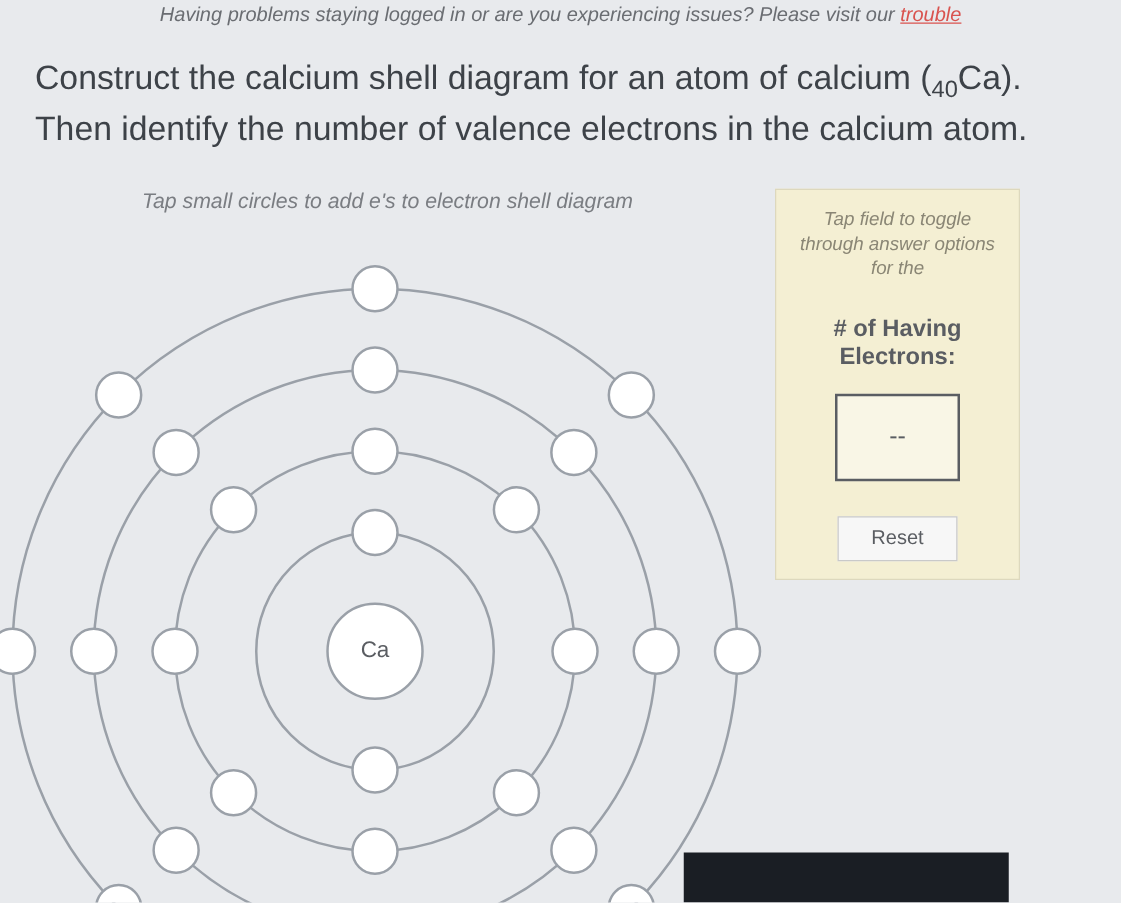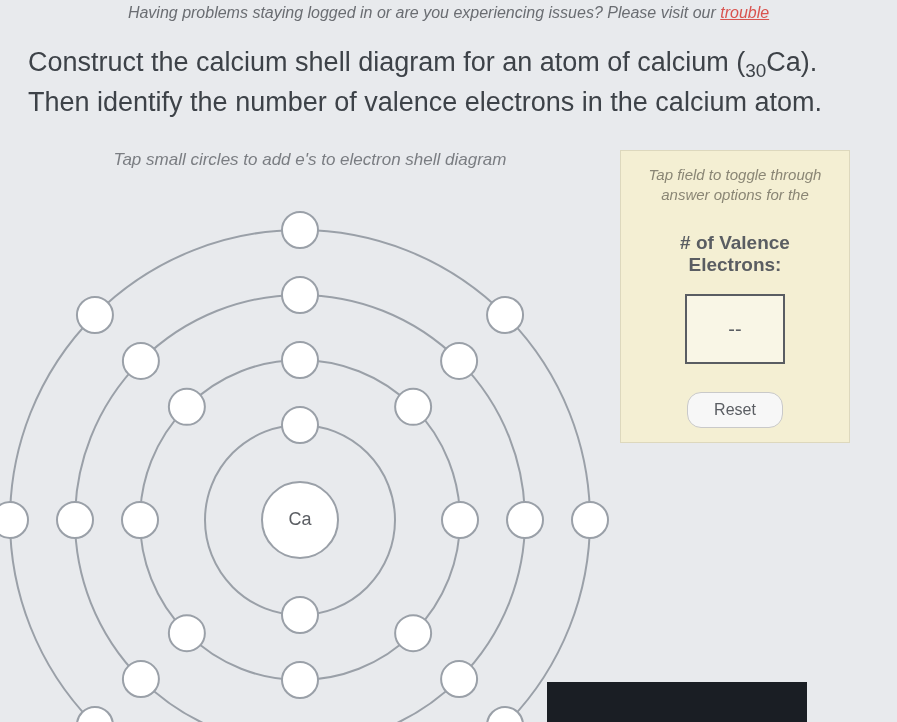--- a/index.html
+++ b/index.html
@@ -67,21 +67,21 @@
       stroke-width: 2;
     }
     .electron-slot {
       fill: #ffffff;
       stroke: #9aa0a8;
       stroke-width: 2;
       cursor: pointer;
     }
     .side-panel {
       background: #f4efd3;
-      width: 230px;
+      width: 196px;
       padding: 14px;
       color: #6f6b5a;
       border: 1px solid #ddd8bd;
       height: fit-content;
     }
     .side-hint {
       font-size: 15px;
       text-align: center;
       color: #8a8675;
       font-style: italic;
@@ -110,40 +110,40 @@
     }
     .reset-btn {
       display: block;
       margin: 0 auto;
       padding: 8px 26px;
       background: #f7f7f7;
       border: 1px solid #c9c9c9;
       color: #5a5d62;
       font-size: 16px;
       cursor: pointer;
-      border-radius: 14px;
+      border-radius: 0;
     }
     .bottom-bar {
       position: absolute;
       bottom: 0;
       right: 90px;
       width: 260px;
       height: 40px;
       background: #1a1e24;
     }
   </style>
 </head>
 <body>
 
 <div class="top-banner">
   <span>Having problems staying logged in or are you experiencing issues? Please visit our </span><a href="#">trouble</a>
 </div>
 
 <div class="question">
-  <span>Construct the calcium shell diagram for an atom of calcium (</span><sub>30</sub><span>Ca</span><span>). Then identify the number of valence electrons in the calcium atom.</span>
+  <span>Construct the calcium shell diagram for an atom of calcium (</span><sub>40</sub><span>Ca</span><span>). Then identify the number of valence electrons in the calcium atom.</span>
 </div>
 
 <div class="content">
   <div class="diagram-area">
     <div class="diagram-hint">Tap small circles to add e's to electron shell diagram</div>
     <svg class="shell-svg" width="700" height="620">
       <g transform="translate(340,330)">
 
         <circle r="38" fill="#ffffff" stroke="#9aa0a8" stroke-width="2"></circle>
         <text class="nucleus-label">Ca</text>
@@ -181,19 +181,19 @@
         <circle class="electron-slot" r="18" cx="-205.06" cy="-205.06"></circle>
         <circle class="electron-slot" r="18" cx="205.06" cy="205.06"></circle>
         <circle class="electron-slot" r="18" cx="-205.06" cy="205.06"></circle>
         <circle class="electron-slot" r="18" cx="0" cy="290"></circle>
       </g>
     </svg>
   </div>
 
   <div class="side-panel">
     <div class="side-hint">Tap field to toggle through answer options for the</div>
-    <div class="valence-title"># of Valence Electrons:</div>
+    <div class="valence-title"># of Having Electrons:</div>
     <div class="valence-box">--</div>
     <button class="reset-btn">Reset</button>
   </div>
 </div>
 
 <div class="bottom-bar"></div>
 
 </body></html>

